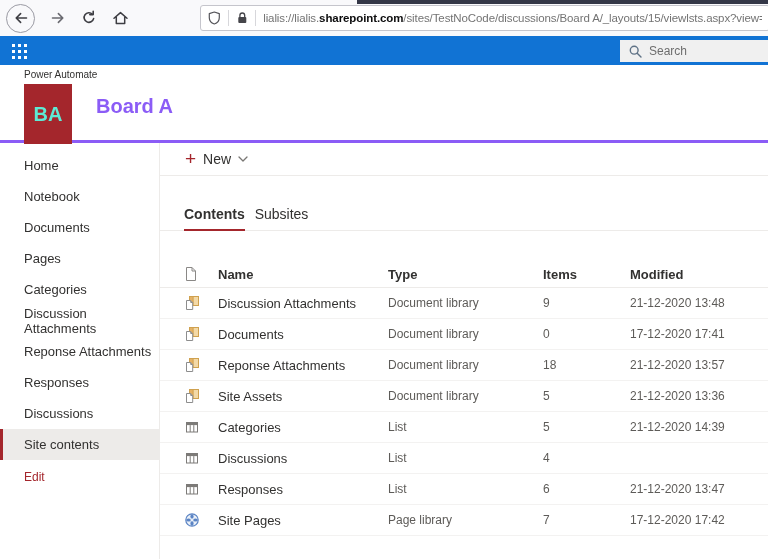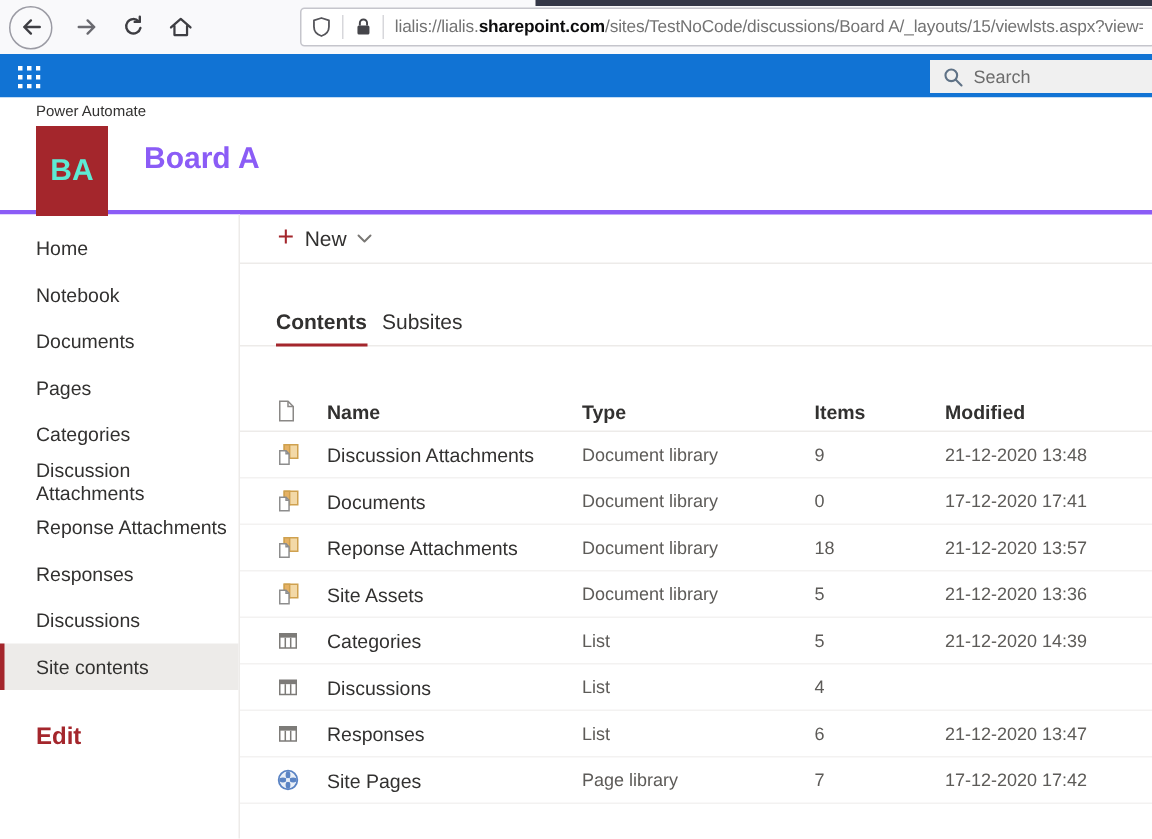--- a/index.html
+++ b/index.html
@@ -27,21 +27,21 @@
   .site-header { position:relative; height:75px; background:#fff; }
   .app-label { position:absolute; left:24px; top:4px; font-size:10px; color:#323130; }
   .site-logo { position:absolute; left:24px; top:19px; width:48px; height:60px; background:#a4262c; color:#5eead4; font-size:20px; font-weight:700; display:flex; align-items:center; justify-content:center; cursor:pointer; }
   .site-title { position:absolute; left:96px; top:30px; font-size:20px; font-weight:700; color:#8b5cf6; cursor:pointer; }
 
   
   .body-row { display:flex; height:453px; border-top:3px solid #8b5cf6; }
   .sidebar { width:160px; flex:0 0 160px; border-right:1px solid #edebe9; padding-top:7px; background:#fff; }
   .nav-item { height:31px; display:flex; align-items:center; border-left:3px solid transparent; padding-left:21px; font-size:13px; color:#323130; cursor:pointer; }
   .nav-item.selected { background:#edebe9; border-left-color:#a4262c; }
-  .nav-edit { display:block; margin-top:23px; padding-left:24px; font-size:16px; color:#a4262c; cursor:pointer;font-weight:bold; }
+  .nav-edit { display:block; margin-top:10px; padding-left:24px; font-size:12px; color:#a4262c; cursor:pointer; }
 
   .content { flex:1; display:flex; flex-direction:column; min-width:0; }
   .cmd-bar { height:33px; border-bottom:1px solid #edebe9; display:flex; align-items:center; padding-left:25px; }
   .new-btn { display:flex; align-items:center; gap:7px; cursor:pointer; }
   .new-plus { color:#a4262c; font-size:19px; font-weight:400; line-height:16px; }
   .new-label { font-size:14px; color:#323130; }
 
   .tabs-row { margin-top:30px; padding-left:24px; display:flex; gap:10px; border-bottom:1px solid #edebe9; }
   .tab { font-size:14px; color:#323130; padding-bottom:7px; cursor:pointer; border-bottom:2px solid transparent; margin-bottom:-1px; }
   .tab.selected { font-weight:700; border-bottom-color:#a4262c; }

